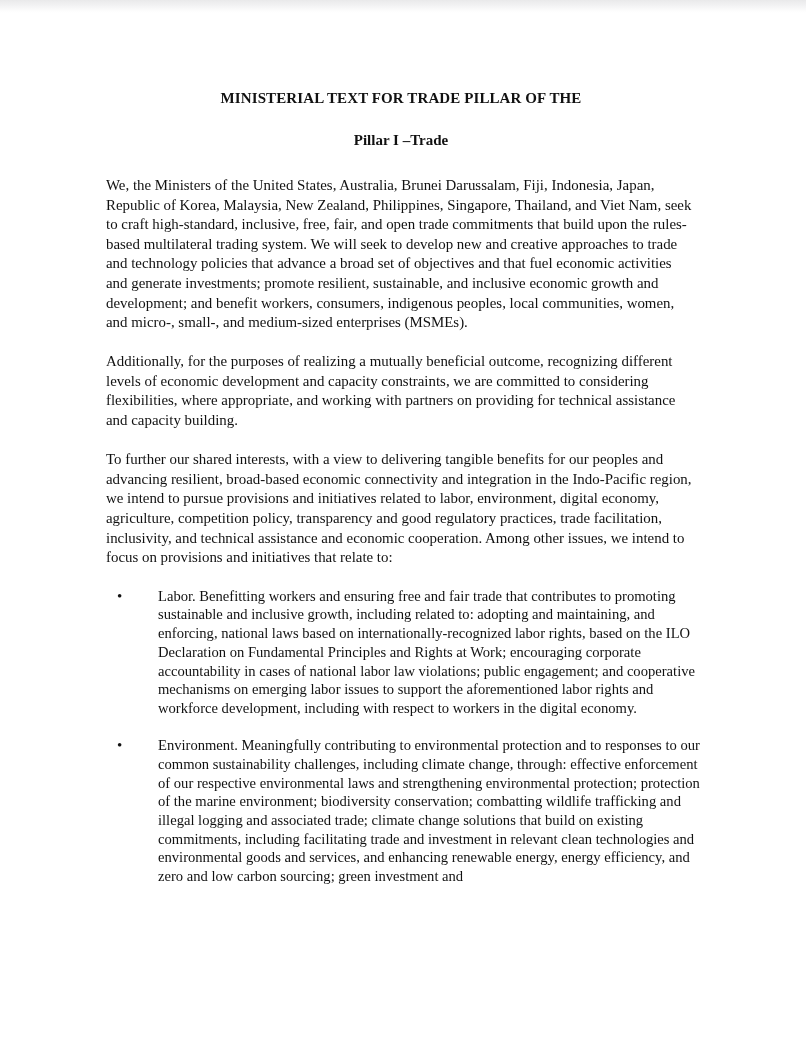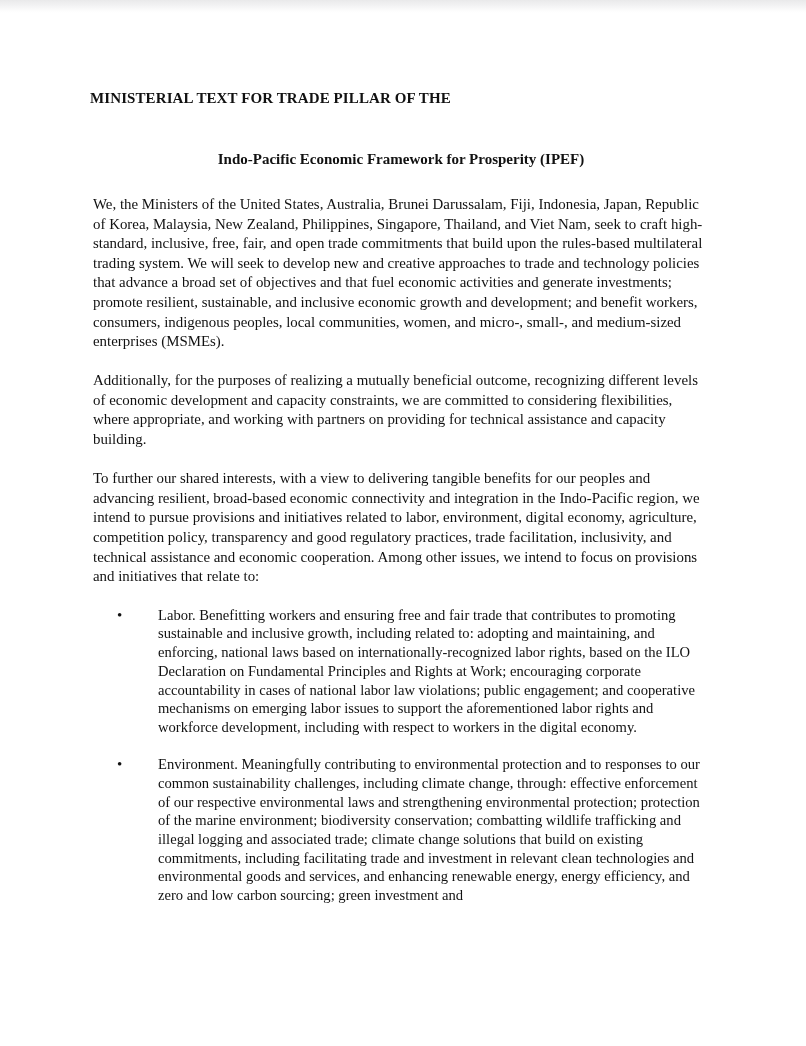--- a/index.html
+++ b/index.html
@@ -32,20 +32,21 @@
   .doc-body {
     position: absolute;
     top: 0;
     left: 0;
     width: 806px;
     padding: 88px 94px 0 90px;
     box-sizing: border-box;
   }
 
   .title-block {
+    text-align: center;
     font-weight: bold;
     font-size: 15px;
     line-height: 21.5px;
     letter-spacing: 0.1px;
   }
 
   .title-line {
     display: block;
   }
 
@@ -62,21 +63,21 @@
     font-weight: bold;
     font-size: 15px;
     line-height: 19.5px;
     margin-top: 21px;
   }
 
   .para {
     font-size: 14.9px;
     line-height: 19.6px;
     text-align: left;
-    margin: 3px;
+    margin: 16px;
     padding-right: 2px;
   }
 
   .para.first {
     margin-top: 26px;
   }
 
   .para + .para {
     margin-top: 19.5px;
     font-family: Liberation Serif, serif;
@@ -118,22 +119,22 @@
 <div class="page">
 
   <div class="top-chrome"></div>
 
   <div class="doc-body">
 
     <div class="title-block">
       <span class="title-line">MINISTERIAL TEXT FOR TRADE PILLAR OF THE</span>
     </div>
 
-    <div class="subtitle">Indo-Pacific Economic Framework for Prosperity (IPEF)</div>
 
+    <div class="pillar">Pillar I –Trade</div>
 
     <p class="para first">We, the Ministers of the United States, Australia, Brunei Darussalam, Fiji, Indonesia, Japan, Republic of Korea, Malaysia, New Zealand, Philippines, Singapore, Thailand, and Viet Nam, seek to craft high-standard, inclusive, free, fair, and open trade commitments that build upon the rules-based multilateral trading system.  We will seek to develop new and creative approaches to trade and technology policies that advance a broad set of objectives and that fuel economic activities and generate investments; promote resilient, sustainable, and inclusive economic growth and development; and benefit workers, consumers, indigenous peoples, local communities, women, and micro-, small-, and medium-sized enterprises (MSMEs).</p>
     <p class="para">Additionally, for the purposes of realizing a mutually beneficial outcome, recognizing different levels of economic development and capacity constraints, we are committed to considering flexibilities, where appropriate, and working with partners on providing for technical assistance and capacity building.</p>
     <p class="para">To further our shared interests, with a view to delivering tangible benefits for our peoples and advancing resilient, broad-based economic connectivity and integration in the Indo-Pacific region, we intend to pursue provisions and initiatives related to labor, environment, digital economy, agriculture, competition policy, transparency and good regulatory practices, trade facilitation, inclusivity, and technical assistance and economic cooperation.  Among other issues, we intend to focus on provisions and initiatives that relate to:</p>
 
     <ul class="bullet-list">
 
       <li class="bullet-item">
         <span class="bullet-marker">•</span>
         <span class="term">Labor.</span><span>  Benefitting workers and ensuring free and fair trade that contributes to promoting sustainable and inclusive growth, including related to: adopting and maintaining, and enforcing, national laws based on internationally-recognized labor rights, based on the ILO Declaration on Fundamental Principles and Rights at Work; encouraging corporate accountability in cases of national labor law violations; public engagement; and cooperative mechanisms on emerging labor issues to support the aforementioned labor rights and workforce development, including with respect to workers in the digital economy.</span>

